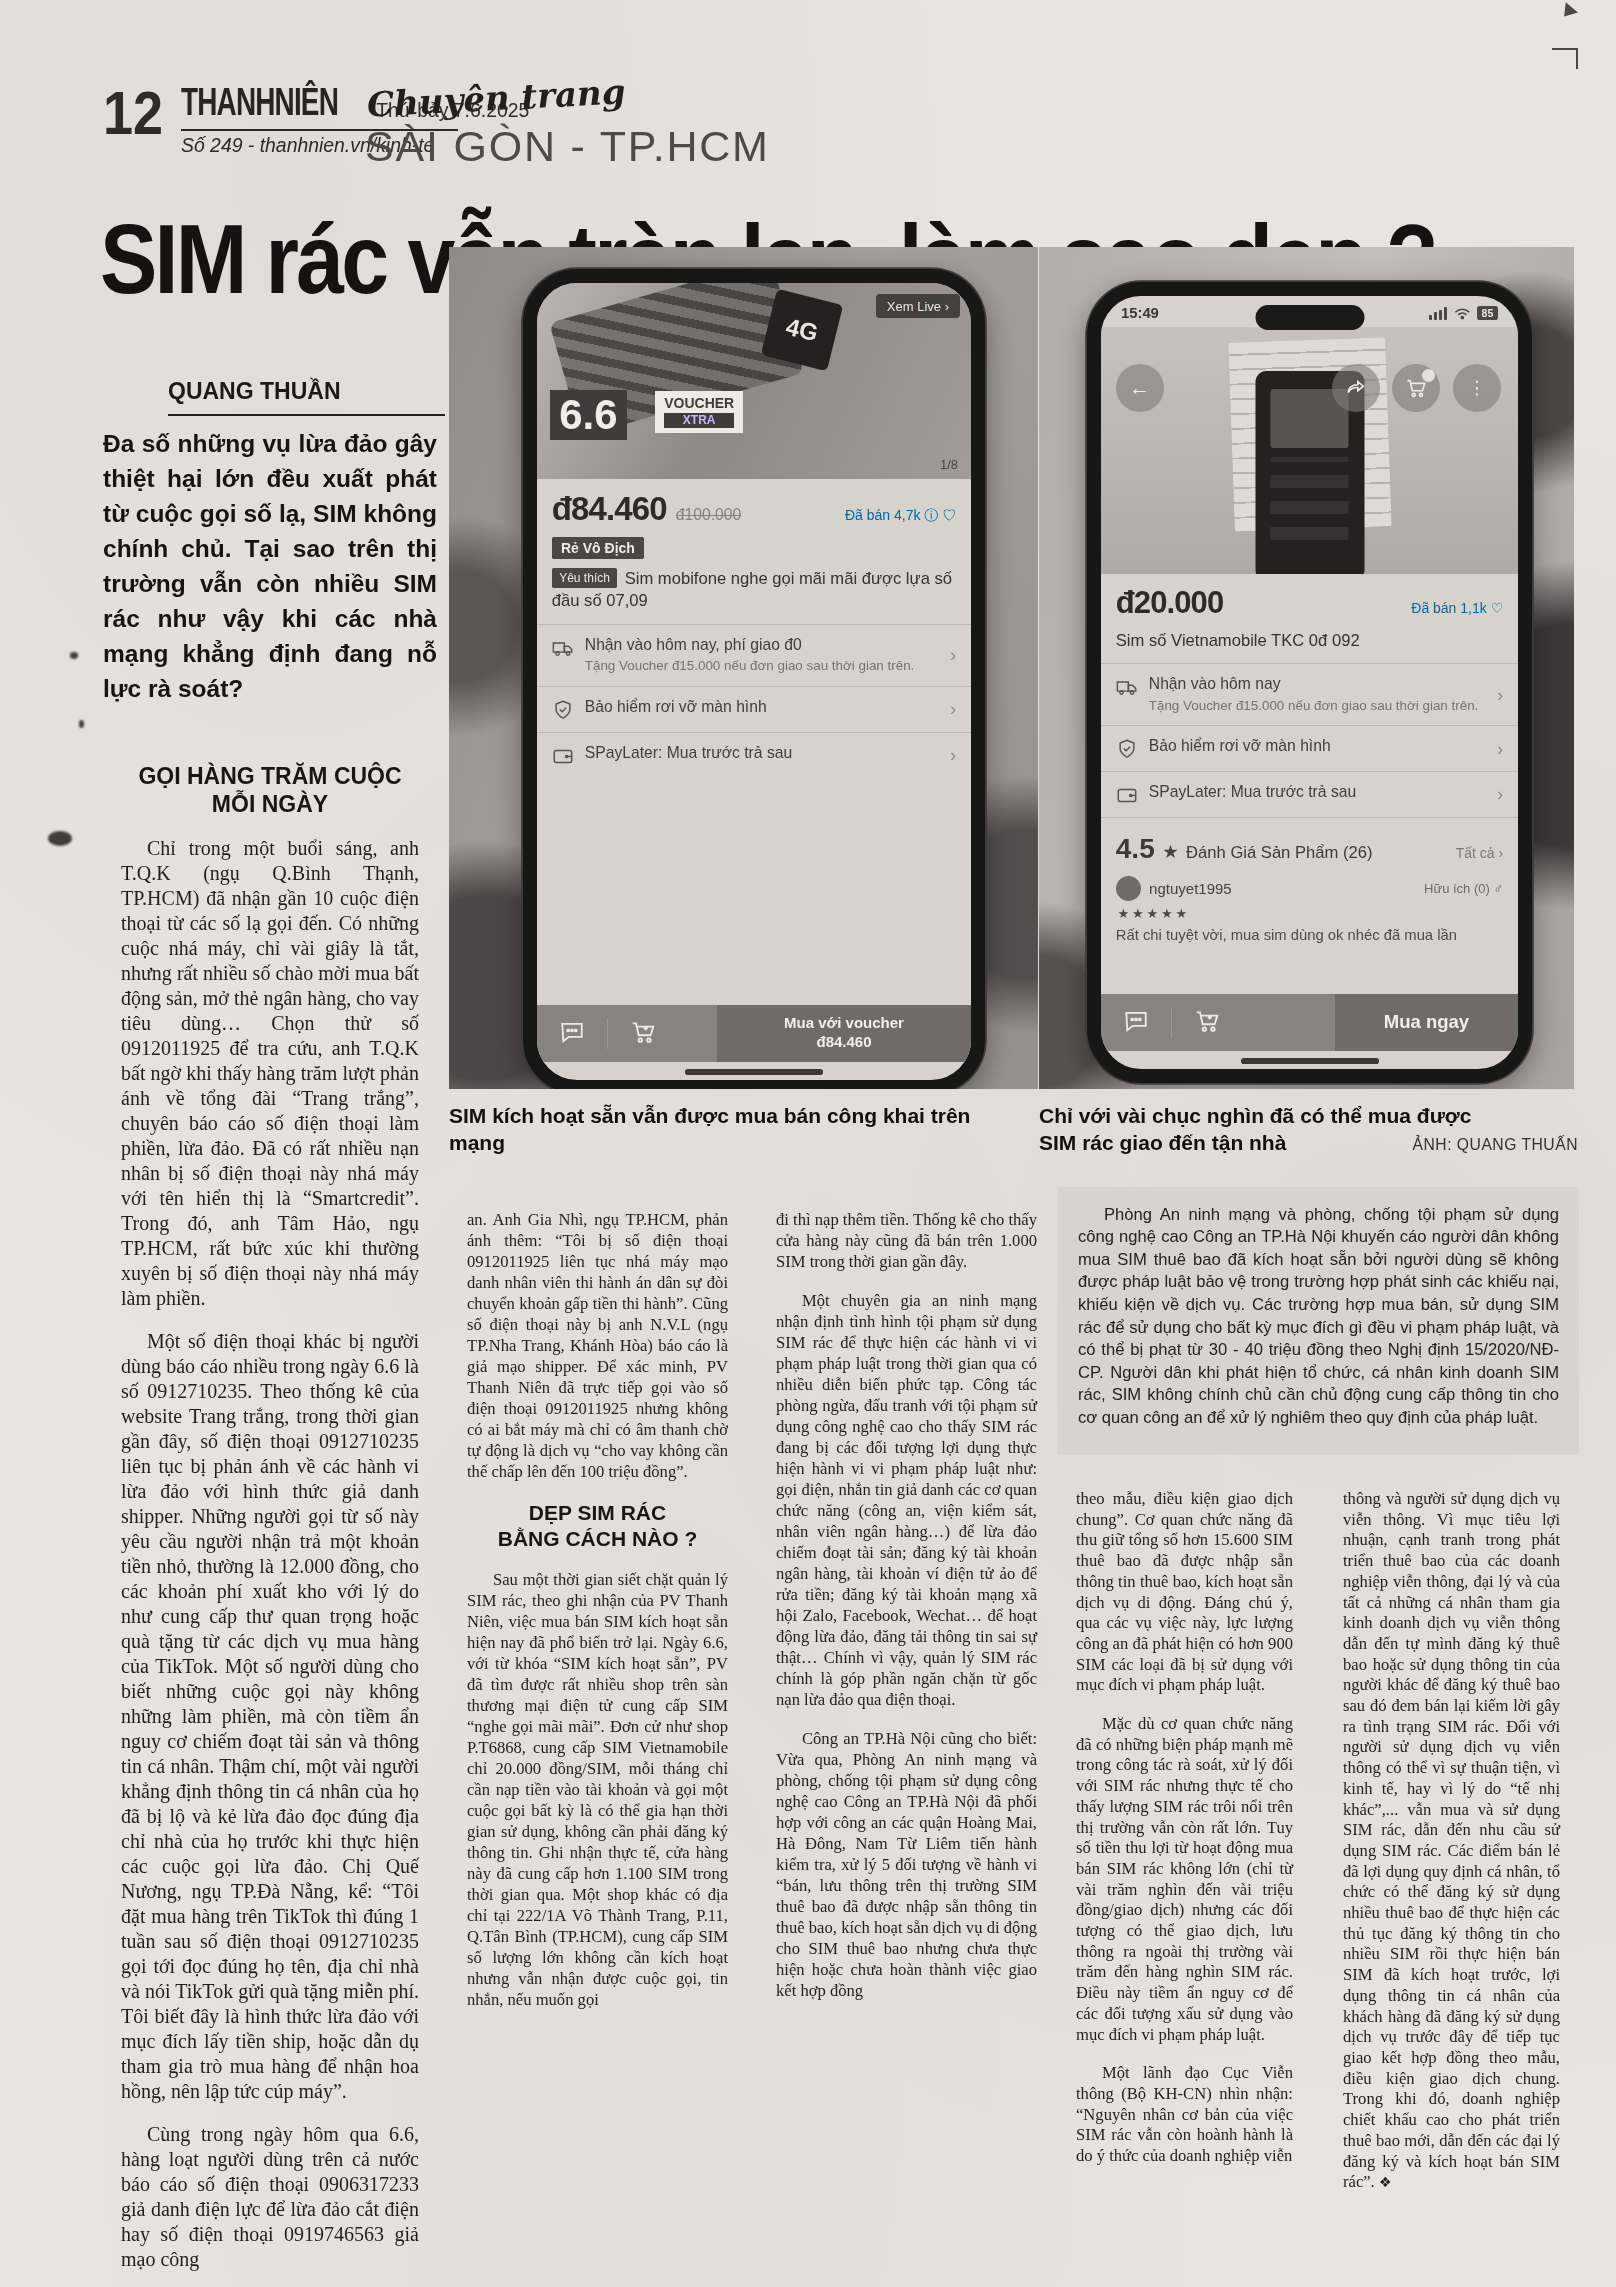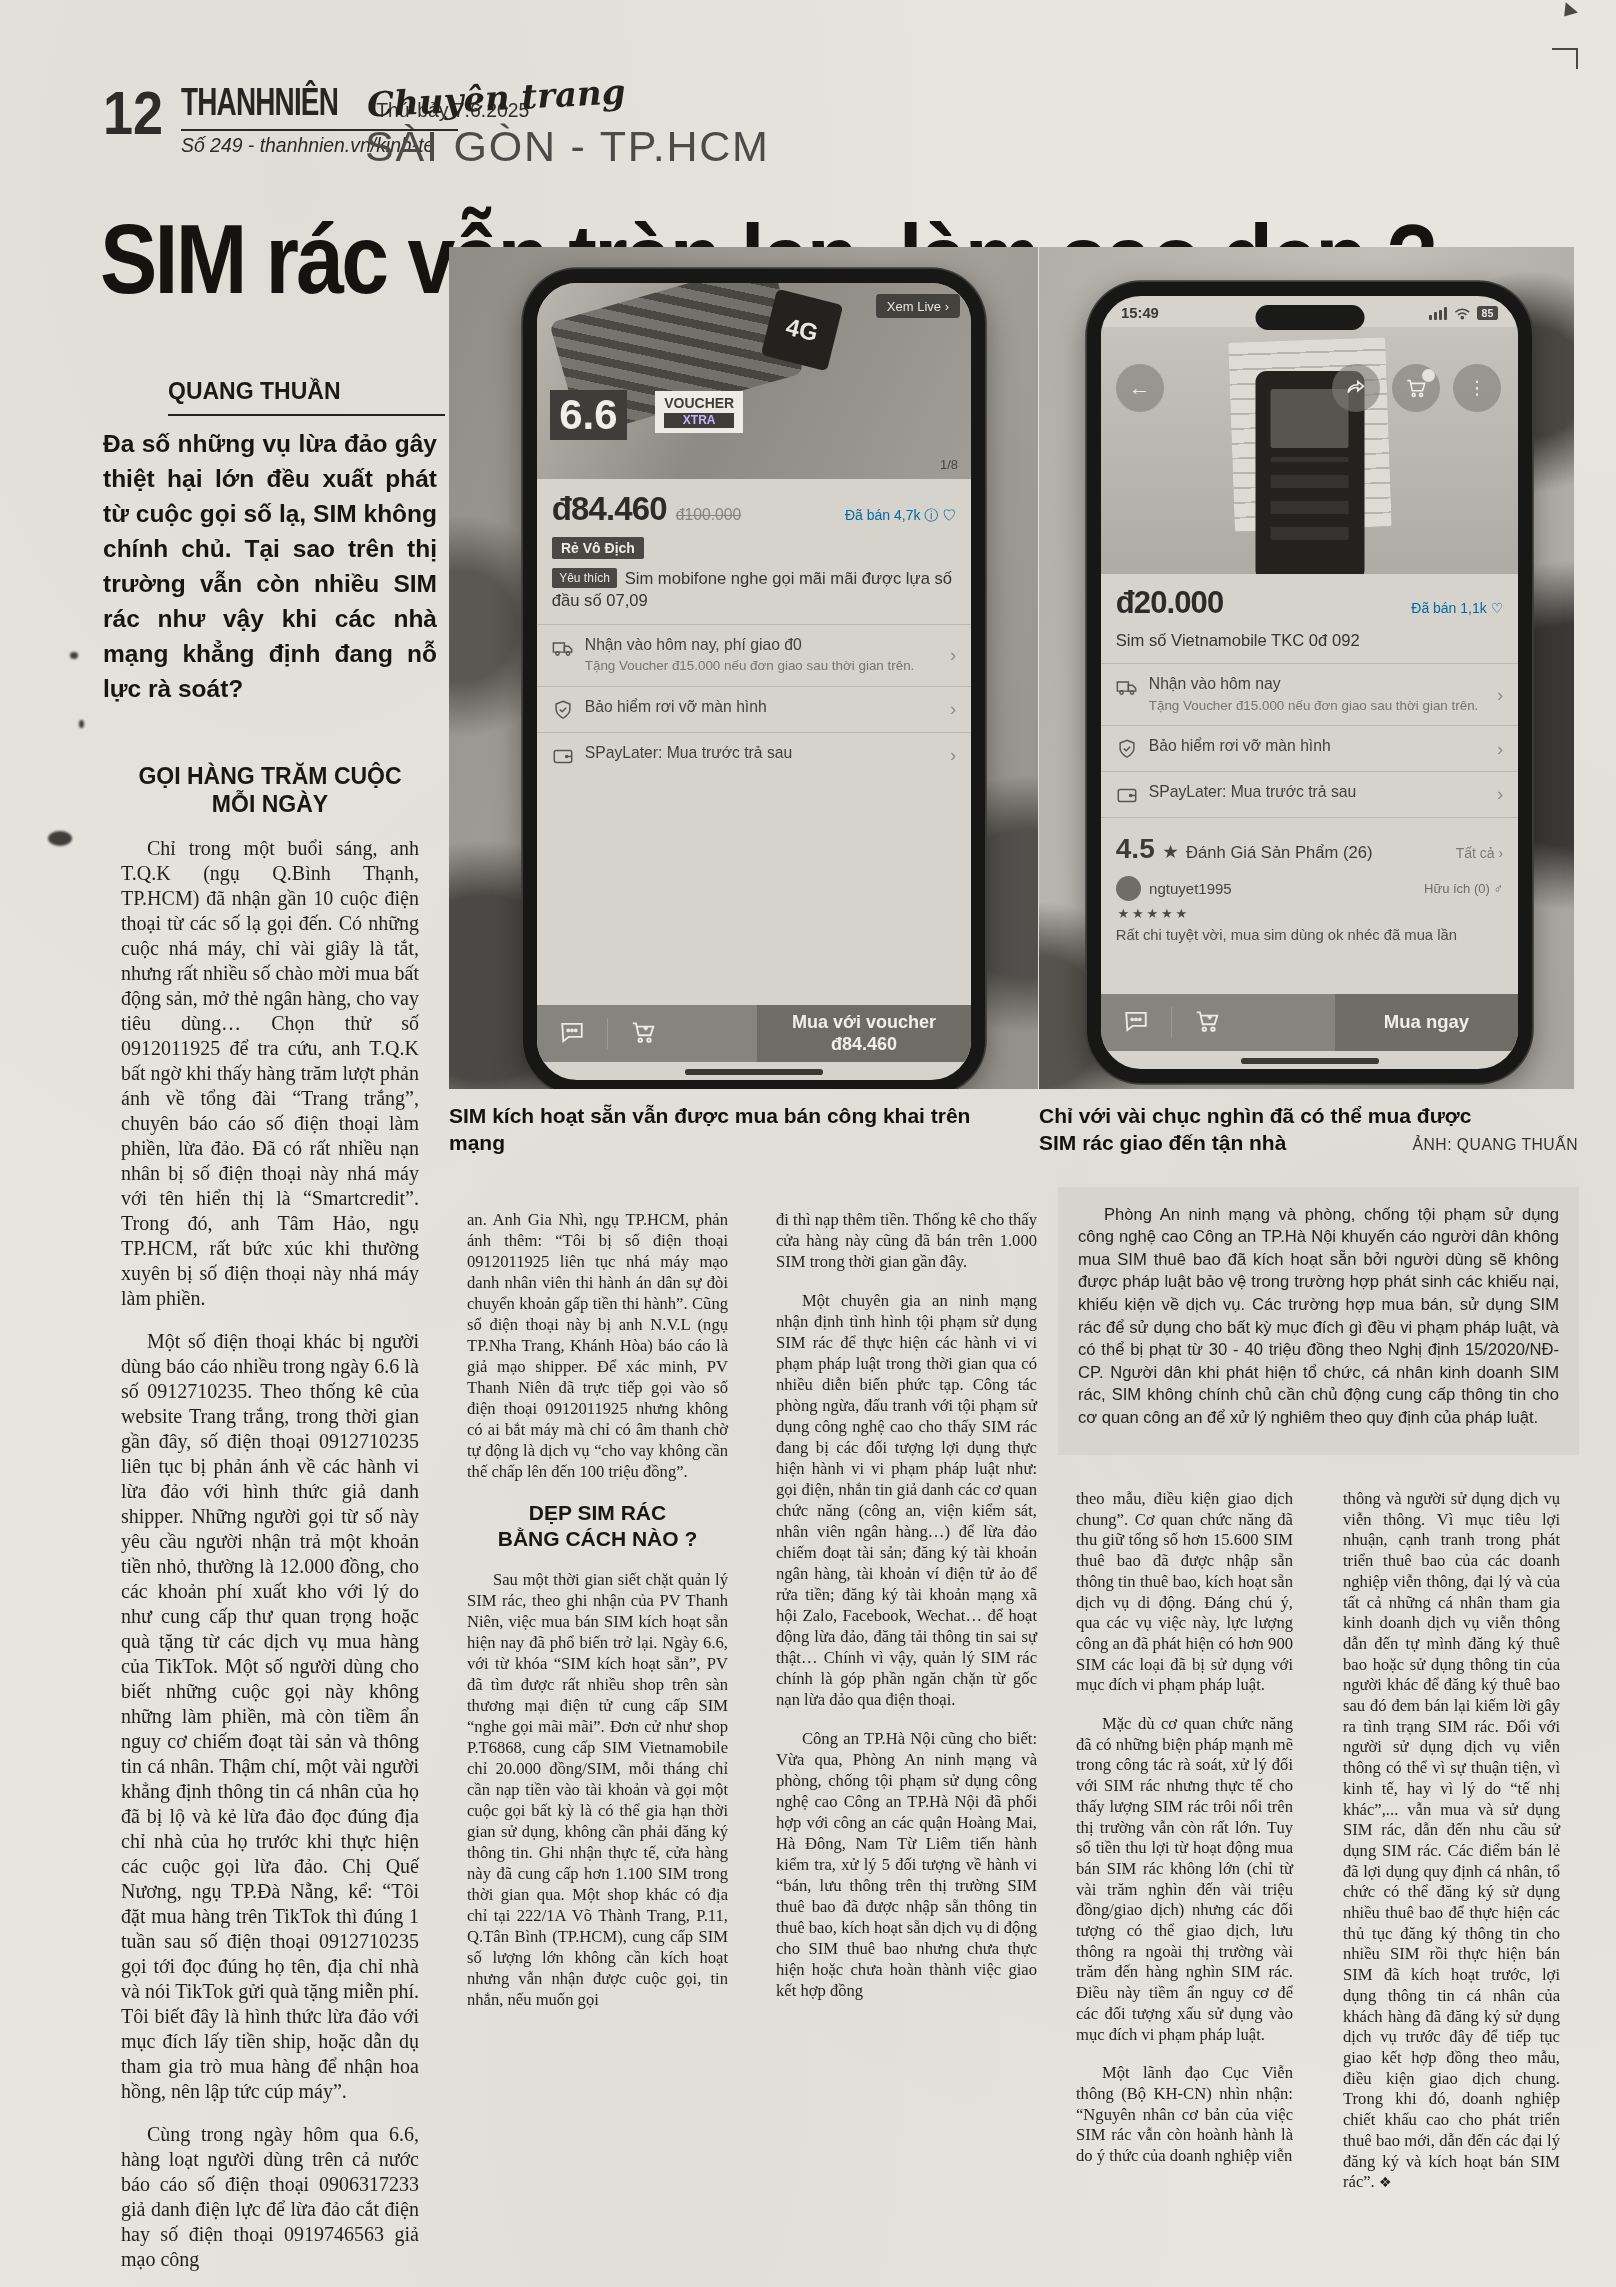--- a/index.html
+++ b/index.html
@@ -112,21 +112,21 @@
   .variant{padding:11px 14.8px 13px;border-top:0.9px solid #bcb9b3;font-size:16px;color:#3b3a35;}
   .chips{margin-top:11px;}
   .chip{display:inline-block;border:0.9px solid #a3a09a;background:#cfccc6;color:#4a4944;
     font-size:14.3px;padding:4.6px 16.6px;margin-right:14.8px;border-radius:2.8px;}
   .bbar{position:absolute;left:0;right:0;bottom:18.5px;height:57px;background:#86847f;display:flex;align-items:center;}
   .bb-icon{width:70px;text-align:center;color:#edebe5;}
   .bb-icon svg{width:26px;height:26px;}
   .bb-sep{width:0.9px;height:31px;background:#9b9993;}
   .bb-buy{margin-left:auto;height:57px;background:#6e6c67;color:#f1efe9;display:flex;flex-direction:column;
     align-items:center;justify-content:center;font-weight:bold;}
-  .bb-buy-l{width:214px;font-size:18px;line-height:1.25;}
+  .bb-buy-l{width:254px;font-size:15px;line-height:1.25;}
   .bb-buy-r{width:183px;font-size:18.5px;}
   .homebar{position:absolute;left:50%;transform:translateX(-50%);bottom:5.5px;width:138px;height:5.5px;
     background:#3a3936;border-radius:2.8px;}
 
   
   .statusbar{display:flex;align-items:center;padding:9.2px 20px 0;font-size:14.8px;font-weight:bold;color:#3a3935;}
   .stat-right{margin-left:auto;display:flex;align-items:center;gap:6.5px;}
   .sigbars{display:flex;align-items:flex-end;gap:1.8px;}
   .sigbars i{display:block;width:3.2px;background:#4a4945;border-radius:0.9px;}
   .battery{background:#4a4945;color:#eae8e2;font-size:10.6px;font-weight:bold;

